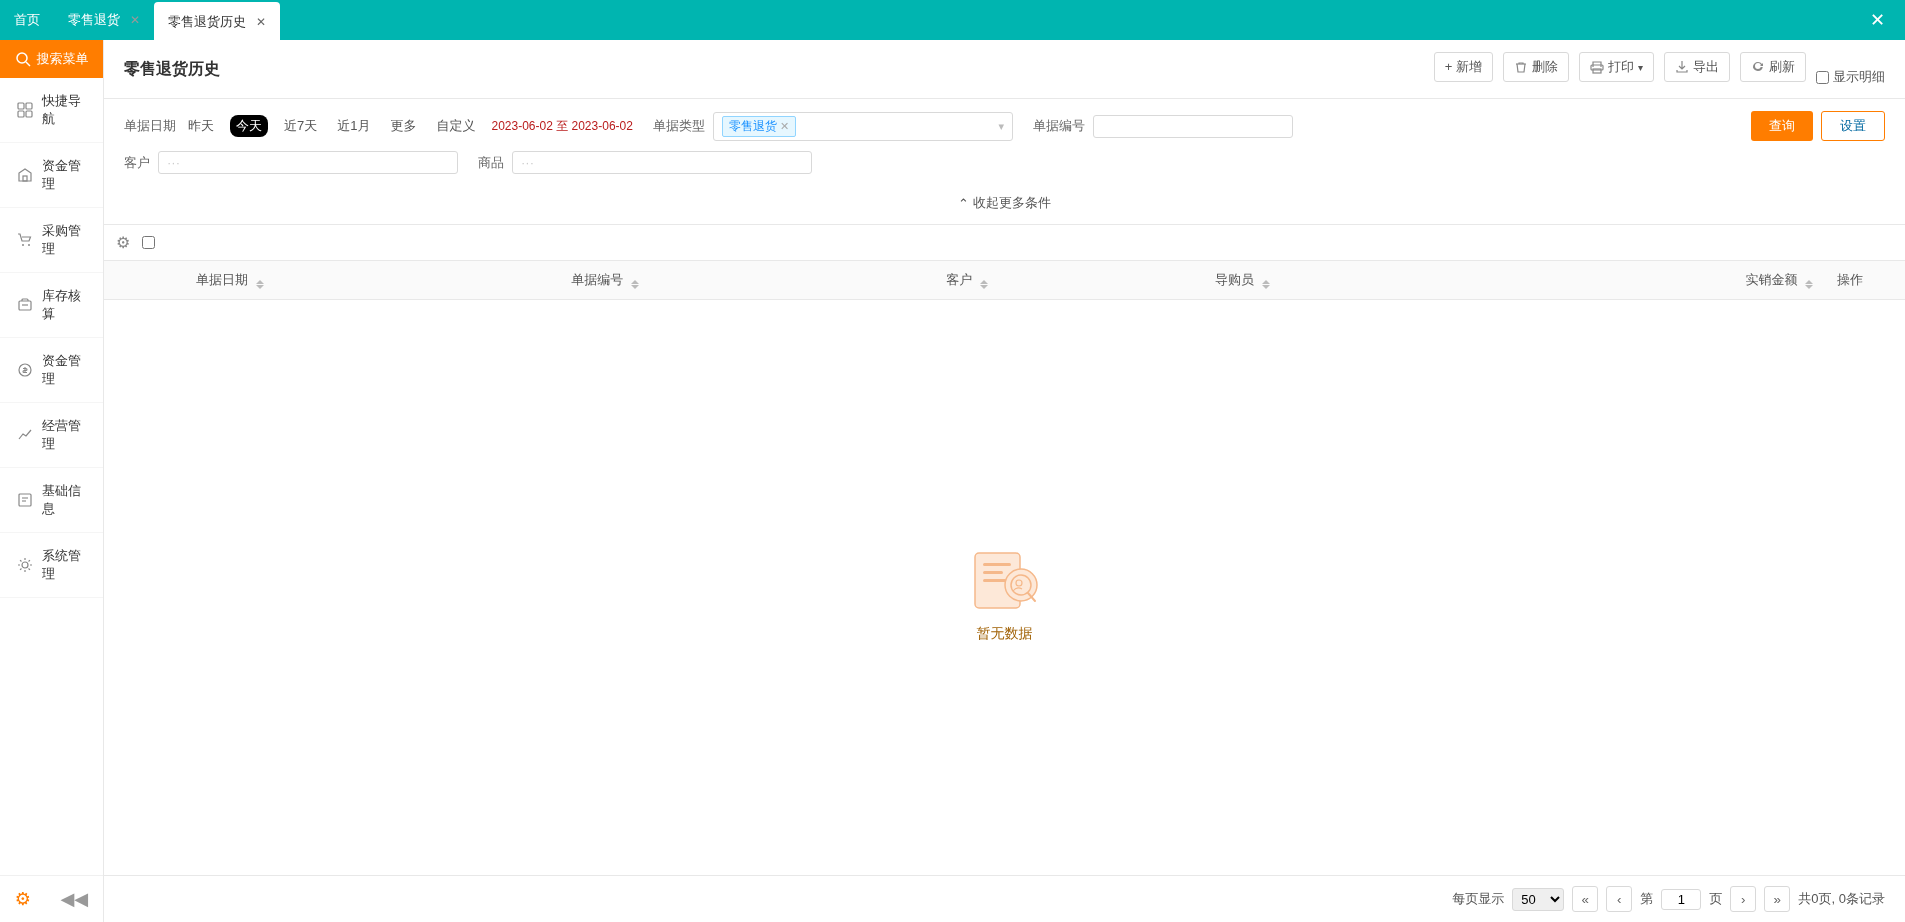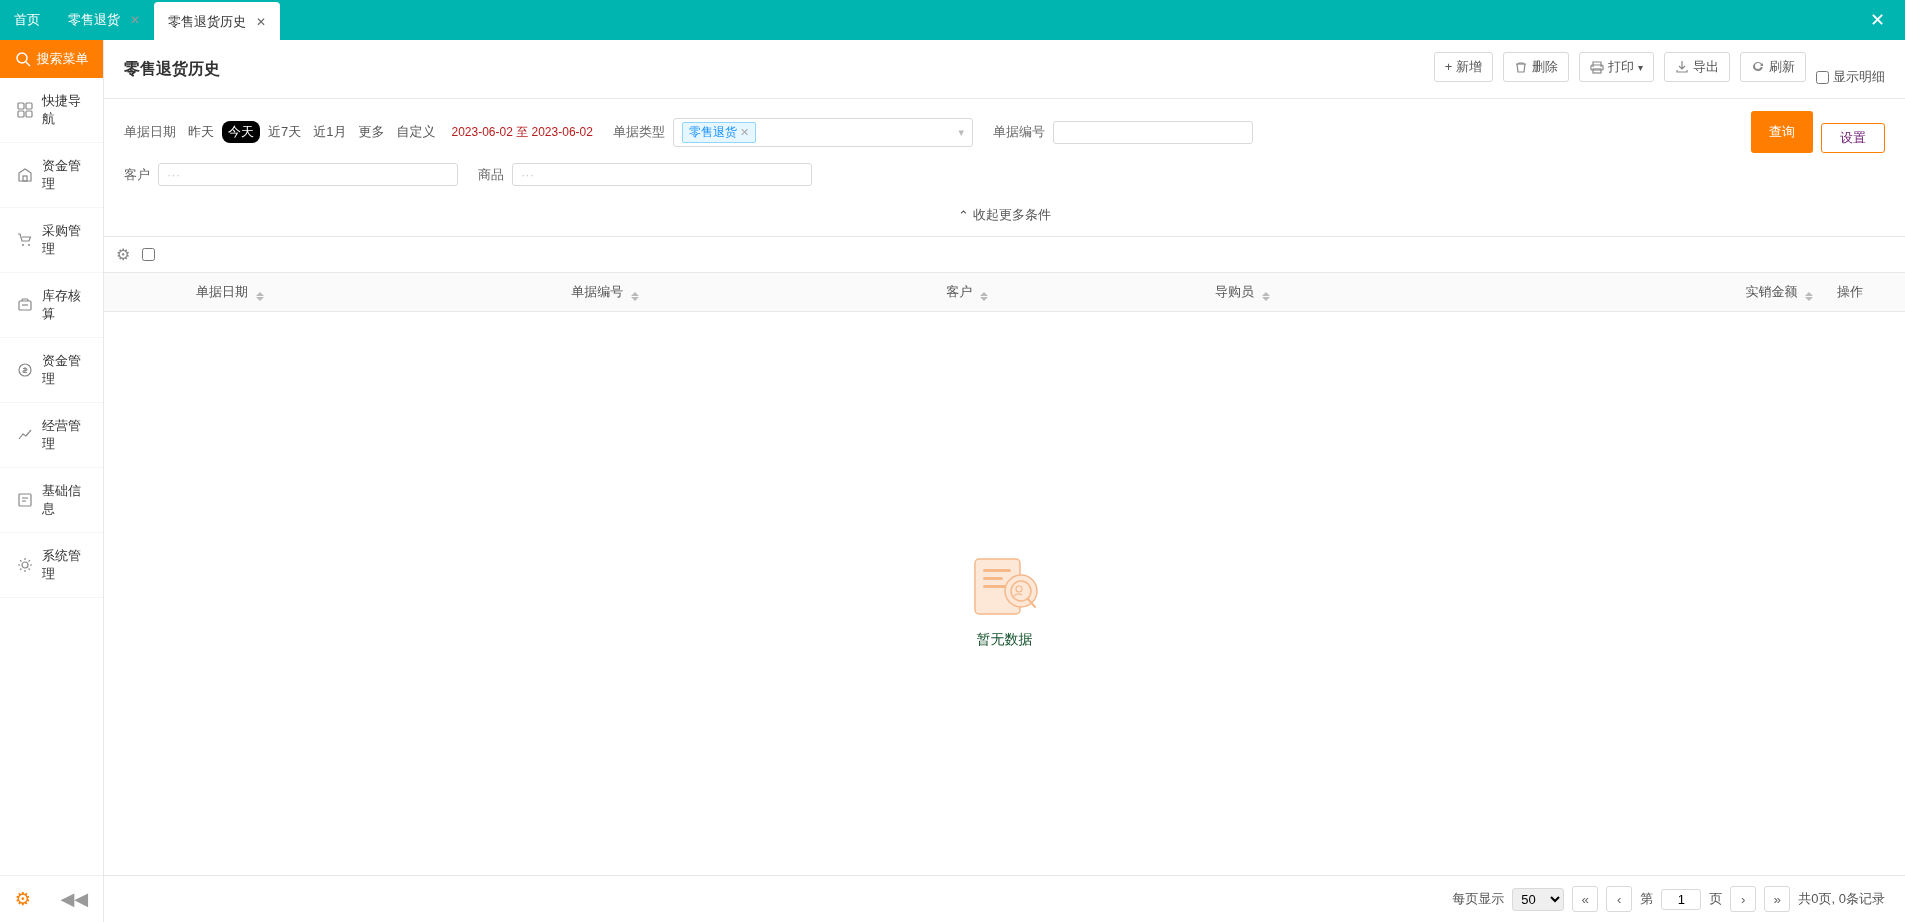--- a/index.html
+++ b/index.html
@@ -28,29 +28,29 @@
 
     
     .content { flex: 1; background: #f0f2f5; overflow: auto; display: flex; flex-direction: column; }
 
     
     .page-header { background: #fff; padding: 12px 20px; display: flex; align-items: center; justify-content: space-between; border-bottom: 1px solid #e8e8e8; flex-shrink: 0; }
     .page-title { font-size: 16px; font-weight: bold; color: #333; }
     .header-actions { display: flex; align-items: flex-start; gap: 10px; }
     .action-btn { display: flex; align-items: center; gap: 4px; padding: 5px 10px; border: 1px solid #d9d9d9; border-radius: 3px; background: #fff; cursor: pointer; color: #555; font-size: 13px; }
     .btn-query { background: #ff7d00; color: #fff; border: none; padding: 6px 18px; border-radius: 3px; cursor: pointer; font-size: 13px; }
-    .btn-set { background: #fff; color: #701a75; border: 1px solid #ff7d00; padding: 5px 18px; border-radius: 3px; cursor: pointer; font-size: 13px; margin-top: 12px; }
+    .btn-set { background: #fff; color: #0369a1; border: 1px solid #ff7d00; padding: 5px 18px; border-radius: 3px; cursor: pointer; font-size: 13px; }
     .checkbox-show { display: flex; align-items: center; gap: 4px; font-size: 13px; color: #555; cursor: pointer; margin-top: 16px; }
 
     
     .filter-area { background: #fff; padding: 12px 20px 0 20px; border-bottom: 1px solid #e8e8e8; flex-shrink: 0; }
     .filter-row { display: flex; align-items: center; gap: 20px; margin-bottom: 10px; flex-wrap: wrap; }
     .filter-item { display: flex; align-items: center; gap: 8px; }
     .filter-label { color: #666; font-size: 13px; white-space: nowrap; }
-    .date-options { display: flex; align-items: center; gap: 4px; }
+    .date-options { display: flex; align-items: center; gap: 12px; }
     .date-opt { font-size: 13px; color: #555; cursor: pointer; padding: 2px 4px; }
     .date-opt.active { background: #000000; color: #fff; border-radius: 8px; padding: 2px 6px; }
     .date-range { font-size: 12px; color: #b91c1c; margin-left: 4px; }
     .filter-tag { background: #e6f7ff; border: 1px solid #91d5ff; border-radius: 2px; padding: 1px 6px; font-size: 12px; color: #1890ff; display: flex; align-items: center; gap: 3px; }
     .filter-tag-close { cursor: pointer; color: #aaa; font-size: 11px; }
     .filter-select { display: flex; align-items: center; border: 1px solid #d9d9d9; border-radius: 3px; padding: 3px 8px; min-width: 300px; background: #fff; cursor: pointer; justify-content: space-between; }
     .filter-input { border: 1px solid #d9d9d9; border-radius: 3px; padding: 3px 8px; min-width: 200px; outline: none; font-size: 13px; color: #333; }
     .filter-input::placeholder { color: #bbb; }
     .collapse-btn { display: flex; align-items: center; gap: 4px; color: #555; cursor: pointer; font-size: 13px; padding: 6px 0; }
     .filter-actions-right { display: flex; gap: 8px; margin-left: auto; }
@@ -62,21 +62,21 @@
     table { width: 100%; border-collapse: collapse; }
     th { background: #fafafa; padding: 10px 12px; text-align: left; color: #555; font-size: 13px; font-weight: 500; border-bottom: 1px solid #e8e8e8; white-space: nowrap; }
     th .sort-icon { display: inline-flex; flex-direction: column; margin-left: 4px; gap: 1px; }
     th .sort-up, th .sort-down { width: 0; height: 0; border-left: 4px solid transparent; border-right: 4px solid transparent; }
     th .sort-up { border-bottom: 4px solid #bbb; }
     th .sort-down { border-top: 4px solid #bbb; }
     .th-checkbox { width: 40px; }
     .th-settings { width: 40px; }
 
     
-    .empty-state { flex: 1; display: flex; flex-direction: column; align-items: center; justify-content: center; color: #14532d; font-size: 14px; gap: 12px; }
+    .empty-state { flex: 1; display: flex; flex-direction: column; align-items: center; justify-content: center; color: #a16207; font-size: 14px; gap: 12px; }
     .empty-icon { width: 80px; height: 80px; }
 
     
     .pagination { display: flex; align-items: center; justify-content: flex-end; padding: 10px 20px; background: #fff; border-top: 1px solid #e8e8e8; gap: 8px; font-size: 13px; color: #555; flex-shrink: 0; }
     .page-size-select { border: 1px solid #d9d9d9; border-radius: 3px; padding: 2px 4px; font-size: 13px; }
     .page-btn { width: 26px; height: 26px; border: 1px solid #d9d9d9; border-radius: 3px; background: #fff; cursor: pointer; display: flex; align-items: center; justify-content: center; color: #666; }
     .page-input { width: 40px; border: 1px solid #d9d9d9; border-radius: 3px; padding: 2px 4px; text-align: center; font-size: 13px; }
   </style>
 </head>
 <body>

